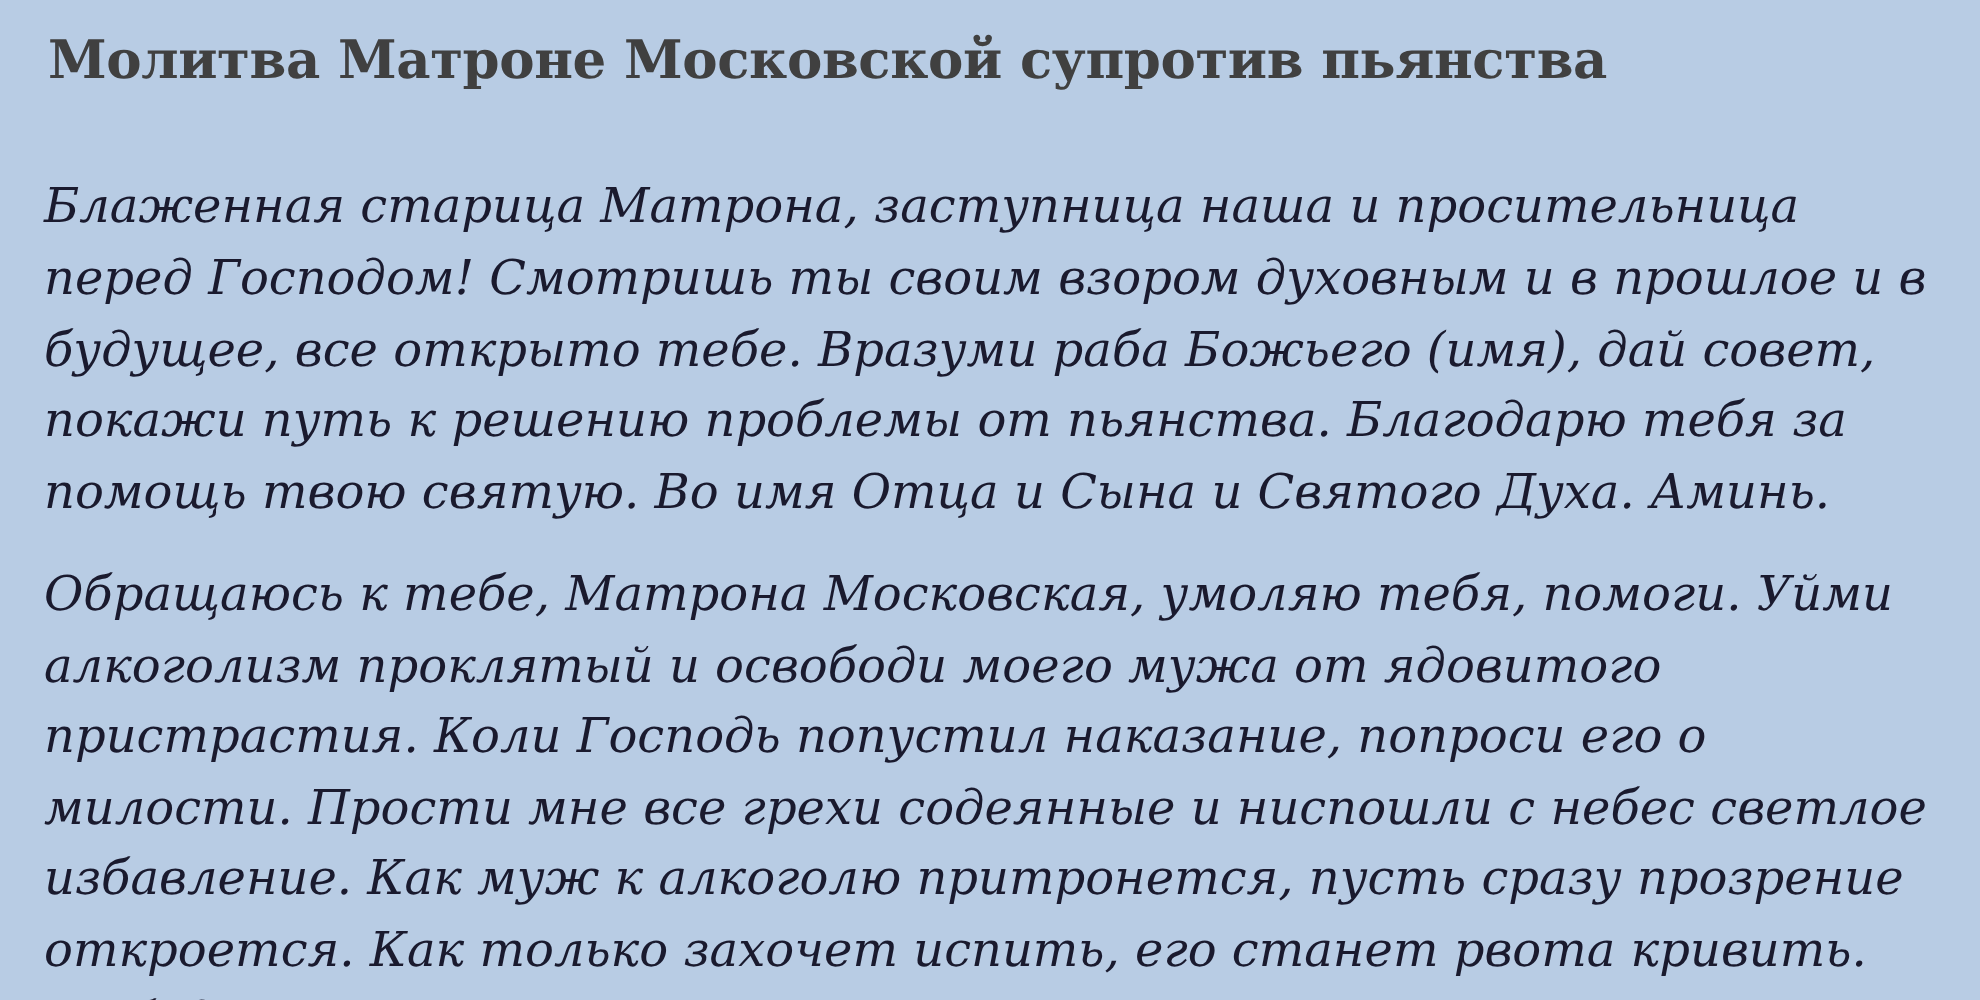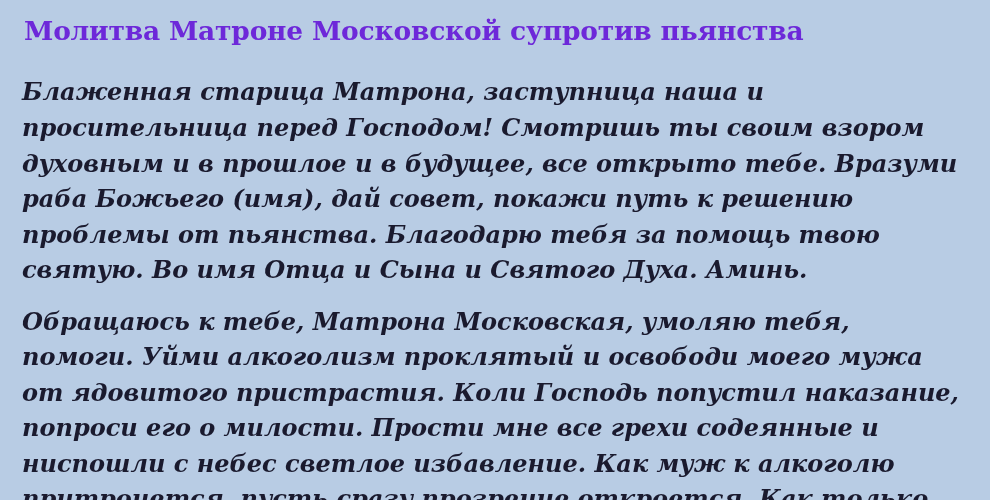--- a/index.html
+++ b/index.html
@@ -19,43 +19,42 @@
     height: 500px;
     background: #b8cce4;
     padding: 12px 22px 10px 22px;
     display: flex;
     flex-direction: column;
   }
   .title {
     font-family: "DejaVu Serif", serif;
     font-size: 26.5px;
     font-weight: bold;
-    color: #6d28d9;
+    color: #404040;
     letter-spacing: -0.2px;
     line-height: 1.15;
     margin: 4px 0 10px 2px;
     white-space: nowrap;
   }
   .rule {
     height: 3px;
     background: #1f3864;
     width: 100%;
     margin: 0 0 14px 0;
   }
   .body-text {
     color: #1a1a2e;
     font-size: 24px;
     line-height: 1.48;
     font-style: italic;
     font-family: "DejaVu Serif", serif;
     text-align: left;
   }
   .body-text p {
-    margin: 4px 0 16px 0;
-    font-weight: bold;
+    margin: 16px 0 16px 0;
   }
   .body-text p:last-child {
     margin-bottom: 0;
   }
 </style>
 </head>
 <body>
 
 <div class="page">
   <div class="title">Молитва Матроне Московской супротив пьянства</div>

